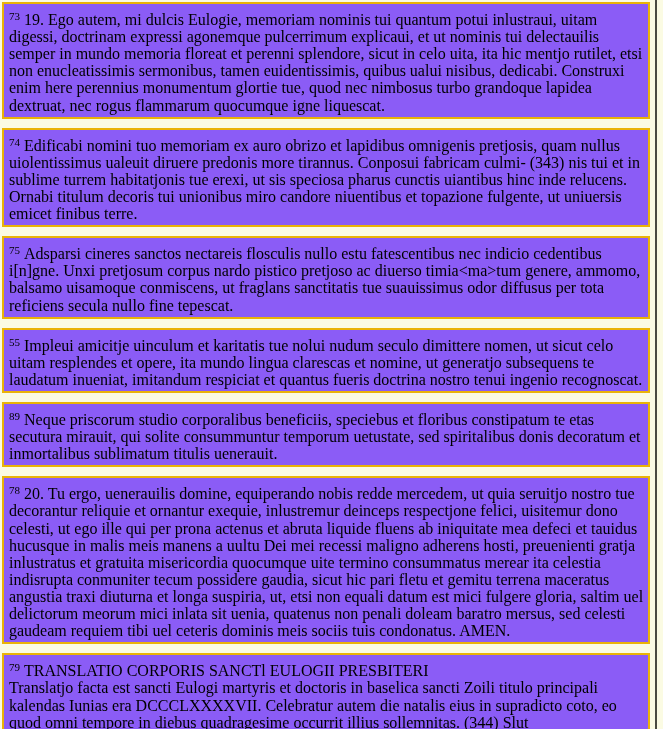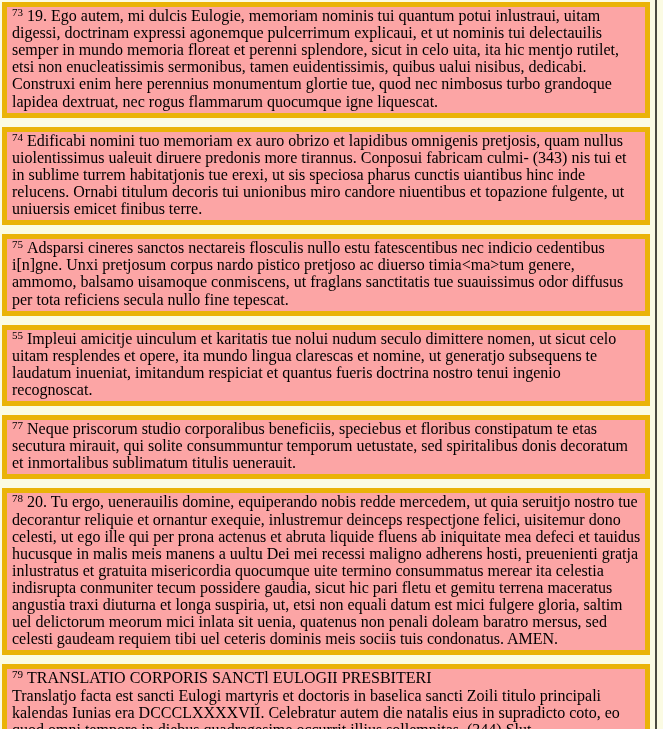--- a/index.html
+++ b/index.html
@@ -10,24 +10,24 @@
     width: 663px;
     height: 729px;
     overflow: hidden;
     background: #FBFBE3;
     position: relative;
   }
   #column {
     margin: 2px 13px 0 2px;
   }
   .para-box {
-    border: 5px solid #eab308;
-    background: #fca5a5;
+    border: 2px solid #eab308;
+    background: #8b5cf6;
     margin-bottom: 9px;
-    padding: 0 4px 3px 5px;
+    padding: 7px 4px 3px 5px;
   }
   .para-box.cut-off {
     min-height: 95px;
     margin-bottom: 11px;
   }
   .para-text {
     margin: 0;
     font-family: "Liberation Serif", serif;
     font-size: 16px;
     line-height: 1.07;
@@ -65,21 +65,21 @@
 
   <section class="para-box">
     <p class="para-text"><sup class="para-num">75</sup><span class="body-text">Adsparsi cineres sanctos nectareis flosculis nullo estu fatescentibus nec indicio cedentibus i[n]gne. Unxi pretjosum corpus nardo pistico pretjoso ac diuerso timia&lt;ma&gt;tum genere, ammomo, balsamo uisamoque conmiscens, ut fraglans sanctitatis tue suauissimus odor diffusus per tota reficiens secula nullo fine tepescat.</span></p>
   </section>
 
   <section class="para-box">
     <p class="para-text"><sup class="para-num">55</sup><span class="body-text">Impleui amicitje uinculum et karitatis tue nolui nudum seculo dimittere nomen, ut sicut celo uitam resplendes et opere, ita mundo lingua clarescas et nomine, ut generatjo subsequens te laudatum inueniat, imitandum respiciat et quantus fueris doctrina nostro tenui ingenio recognoscat.</span></p>
   </section>
 
   <section class="para-box">
-    <p class="para-text"><sup class="para-num">77</sup><span class="body-text">Neque priscorum studio corporalibus beneficiis, speciebus et floribus constipatum te etas secutura mirauit, qui solite consummuntur temporum uetustate, sed spiritalibus donis decoratum et inmortalibus sublimatum titulis uenerauit.</span></p>
+    <p class="para-text"><sup class="para-num">89</sup><span class="body-text">Neque priscorum studio corporalibus beneficiis, speciebus et floribus constipatum te etas secutura mirauit, qui solite consummuntur temporum uetustate, sed spiritalibus donis decoratum et inmortalibus sublimatum titulis uenerauit.</span></p>
   </section>
 
   <section class="para-box">
     <p class="para-text"><sup class="para-num">78</sup><span class="body-text">20. Tu ergo, uenerauilis domine, equiperando nobis redde mercedem, ut quia seruitjo nostro tue decorantur reliquie et ornantur exequie, inlustremur deinceps respectjone felici, uisitemur dono celesti, ut ego ille qui per prona actenus et abruta liquide fluens ab iniquitate mea defeci et tauidus hucusque in malis meis manens a uultu Dei mei recessi maligno adherens hosti, preuenienti gratja inlustratus et gratuita misericordia quocumque uite termino consummatus merear ita celestia indisrupta conmuniter tecum possidere gaudia, sicut hic pari fletu et gemitu terrena maceratus angustia traxi diuturna et longa suspiria, ut, etsi non equali datum est mici fulgere gloria, saltim uel delictorum meorum mici inlata sit uenia, quatenus non penali doleam baratro mersus, sed celesti gaudeam requiem tibi uel ceteris dominis meis sociis tuis condonatus. AMEN.</span></p>
   </section>
 
   <section class="para-box cut-off">
     <p class="para-text"><sup class="para-num">79</sup><span class="heading-line">TRANSLATIO CORPORIS SANCTl EULOGII PRESBITERI</span><br><span class="body-text">Translatjo facta est sancti Eulogi martyris et doctoris in baselica sancti Zoili titulo principali kalendas Iunias era DCCCLXXXXVII. Celebratur autem die natalis eius in supradicto coto, eo quod omni tempore in diebus quadragesime occurrit illius sollemnitas. (344) Slut</span></p>
   </section>
 </main>

